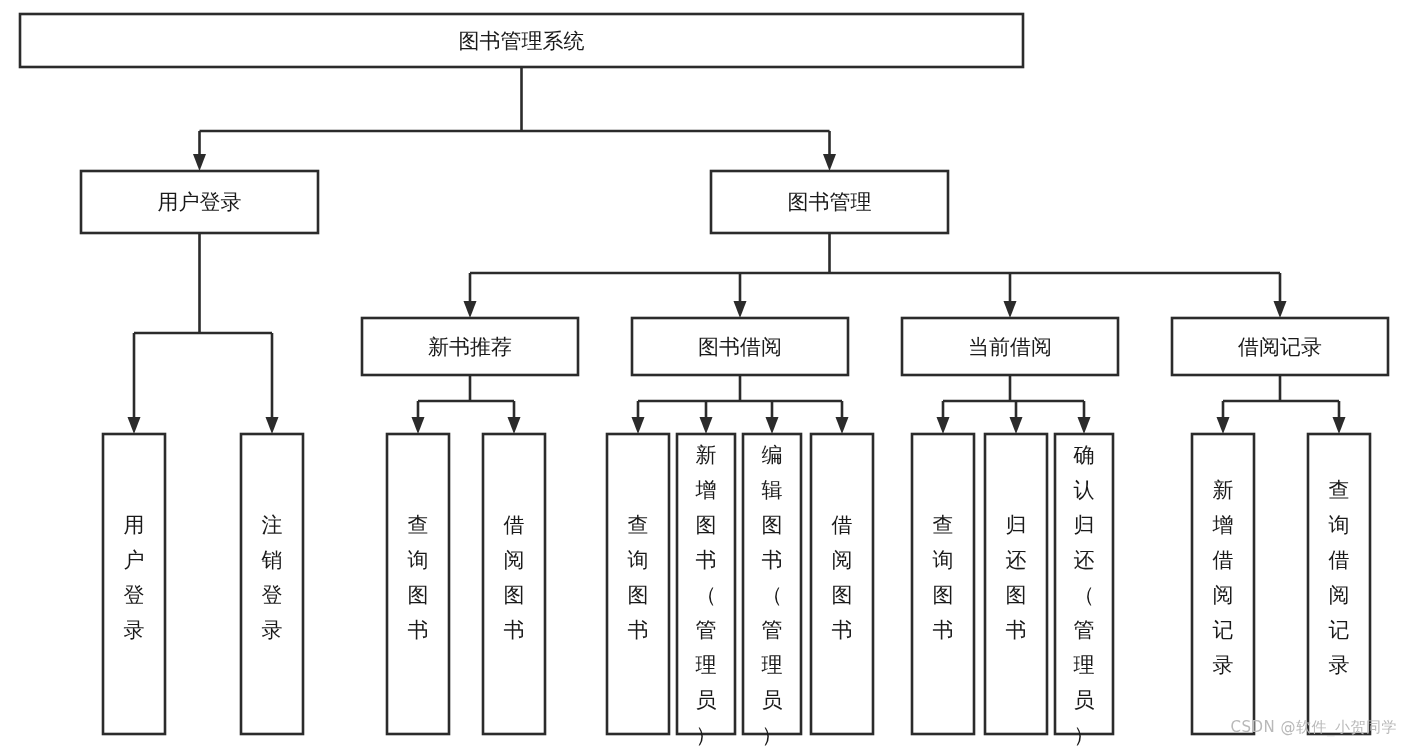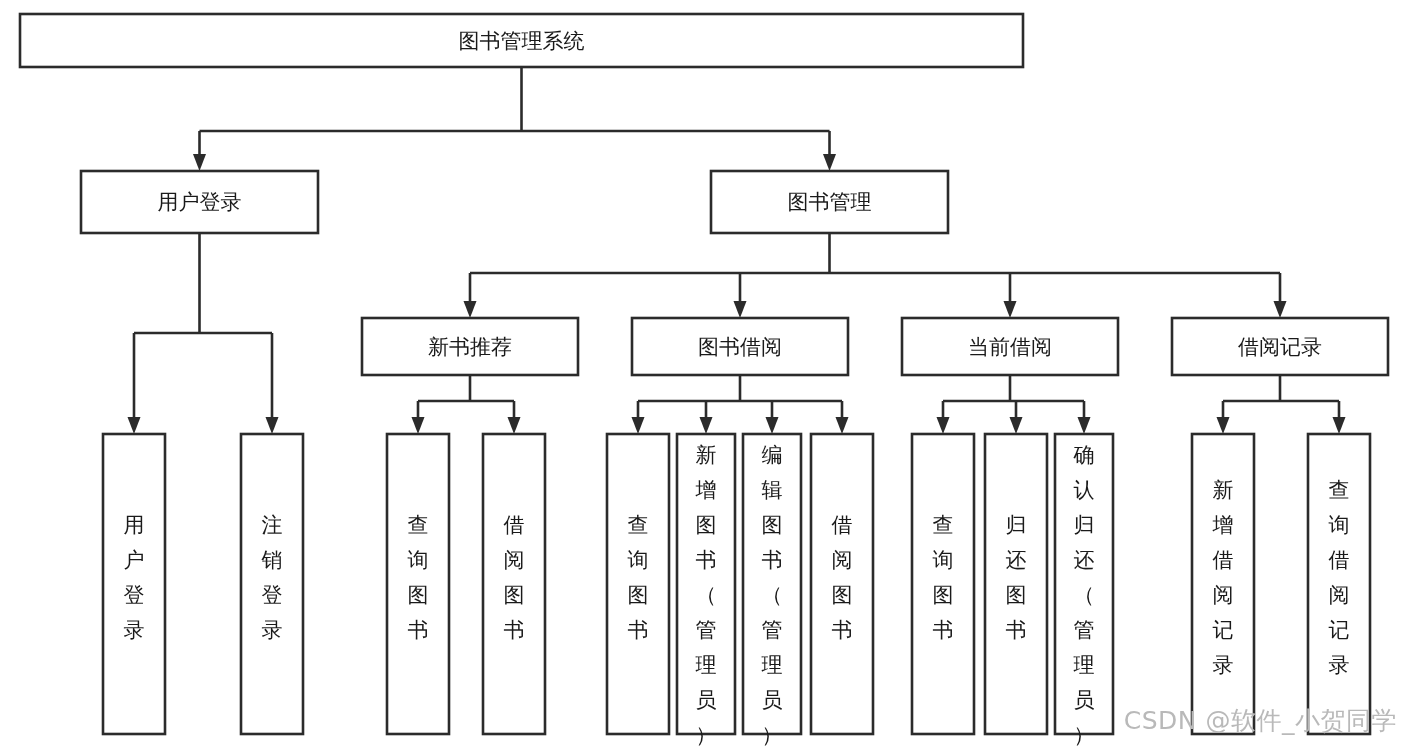--- a/index.html
+++ b/index.html
@@ -51,21 +51,21 @@
     font-family: "DejaVu Sans", "Liberation Sans", sans-serif;
     fill: #1a1a1a;
     font-size: 21px;
     text-anchor: middle;
   }
   .watermark {
     position: absolute;
     right: 8px;
     bottom: 6px;
     font-family: "DejaVu Sans", "Liberation Sans", sans-serif;
-    font-size: 25px;
+    font-size: 15px;
     color: #b9b9b9;
     letter-spacing: 0.5px;
     white-space: nowrap;
     pointer-events: none;
   }
 </style>
 </head>
 <body>
 
 <div id="diagram-root">

